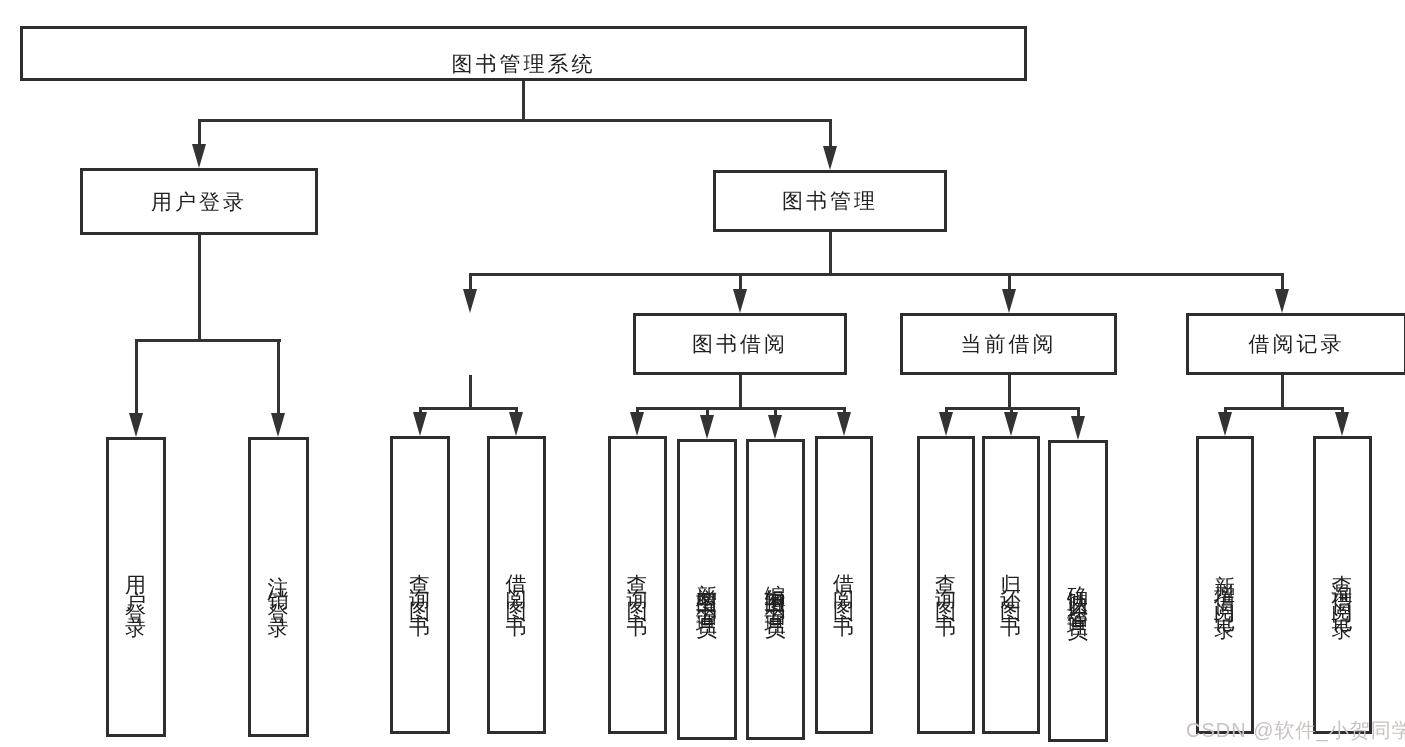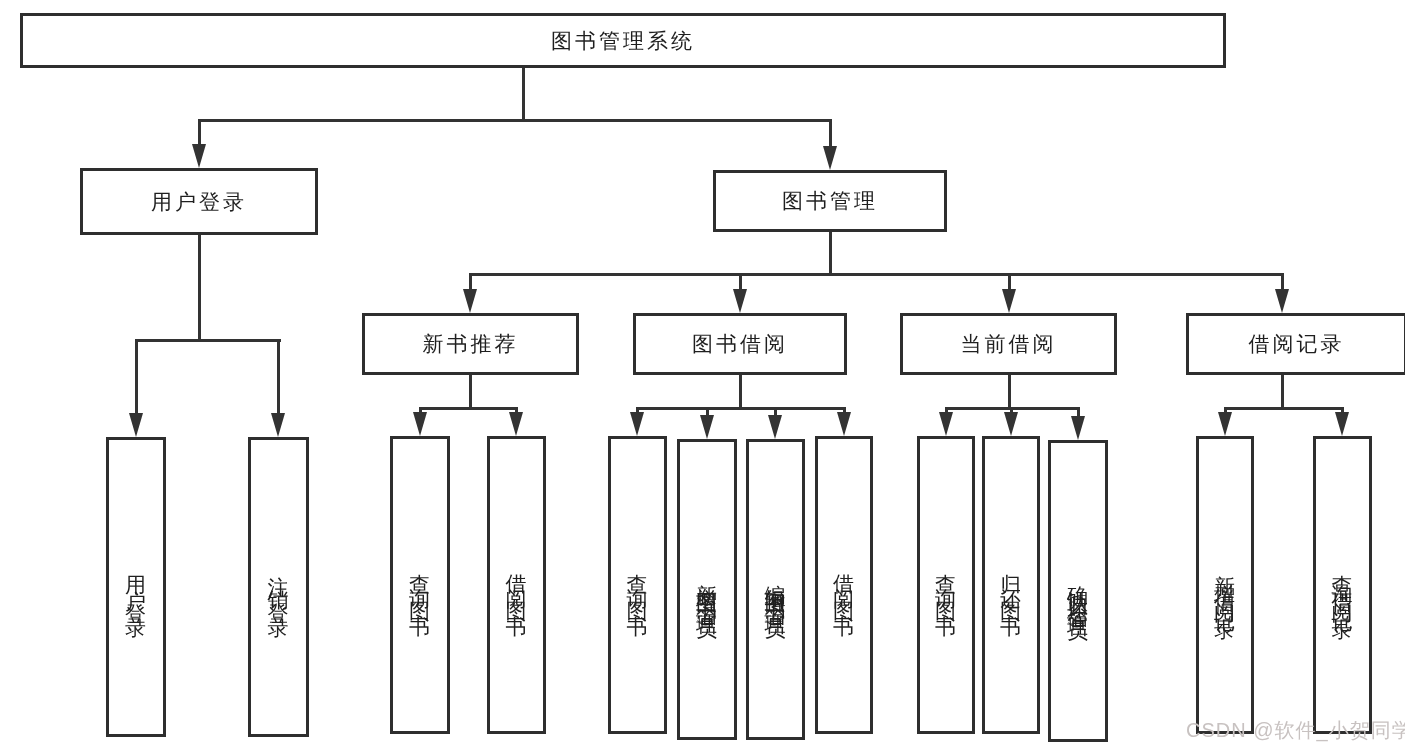--- a/index.html
+++ b/index.html
@@ -76,35 +76,32 @@
   <div class="arrow" style="left:1004px;top:412px;"></div>
   <div class="arrow" style="left:1071px;top:416px;"></div>
 
   <div class="line" style="left:1281px;top:375px;width:3px;height:32px;"></div>
   <div class="line" style="left:1224px;top:407px;width:120px;height:3px;"></div>
   <div class="line" style="left:1224px;top:407px;width:3px;height:8px;"></div>
   <div class="line" style="left:1341px;top:407px;width:3px;height:8px;"></div>
   <div class="arrow" style="left:1218px;top:412px;"></div>
   <div class="arrow" style="left:1335px;top:412px;"></div>
 
-  <div class="box" style="left:20px;top:13px;width:1206px;height:55px;">
+  <div class="box" style="left:20px;top:26px;width:1007px;height:55px;align-items:flex-end;">
     <span class="hlabel">图书管理系统</span>
   </div>
 
   <div class="box" style="left:80px;top:168px;width:238px;height:67px;">
     <span class="hlabel">用户登录</span>
   </div>
 
   <div class="box" style="left:713px;top:170px;width:234px;height:62px;">
     <span class="hlabel">图书管理</span>
   </div>
 
-  <div class="box" style="left:362px;top:313px;width:217px;height:62px;">
-    <span class="hlabel">新书推荐</span>
-  </div>
 
   <div class="box" style="left:900px;top:313px;width:217px;height:62px;">
     <span class="hlabel">当前借阅</span>
   </div>
 
   <div class="box" style="left:633px;top:313px;width:214px;height:62px;">
     <span class="hlabel">图书借阅</span>
   </div>
 
   <div class="box" style="left:1172px;top:313px;width:221px;height:62px;margin-left:14px;">

